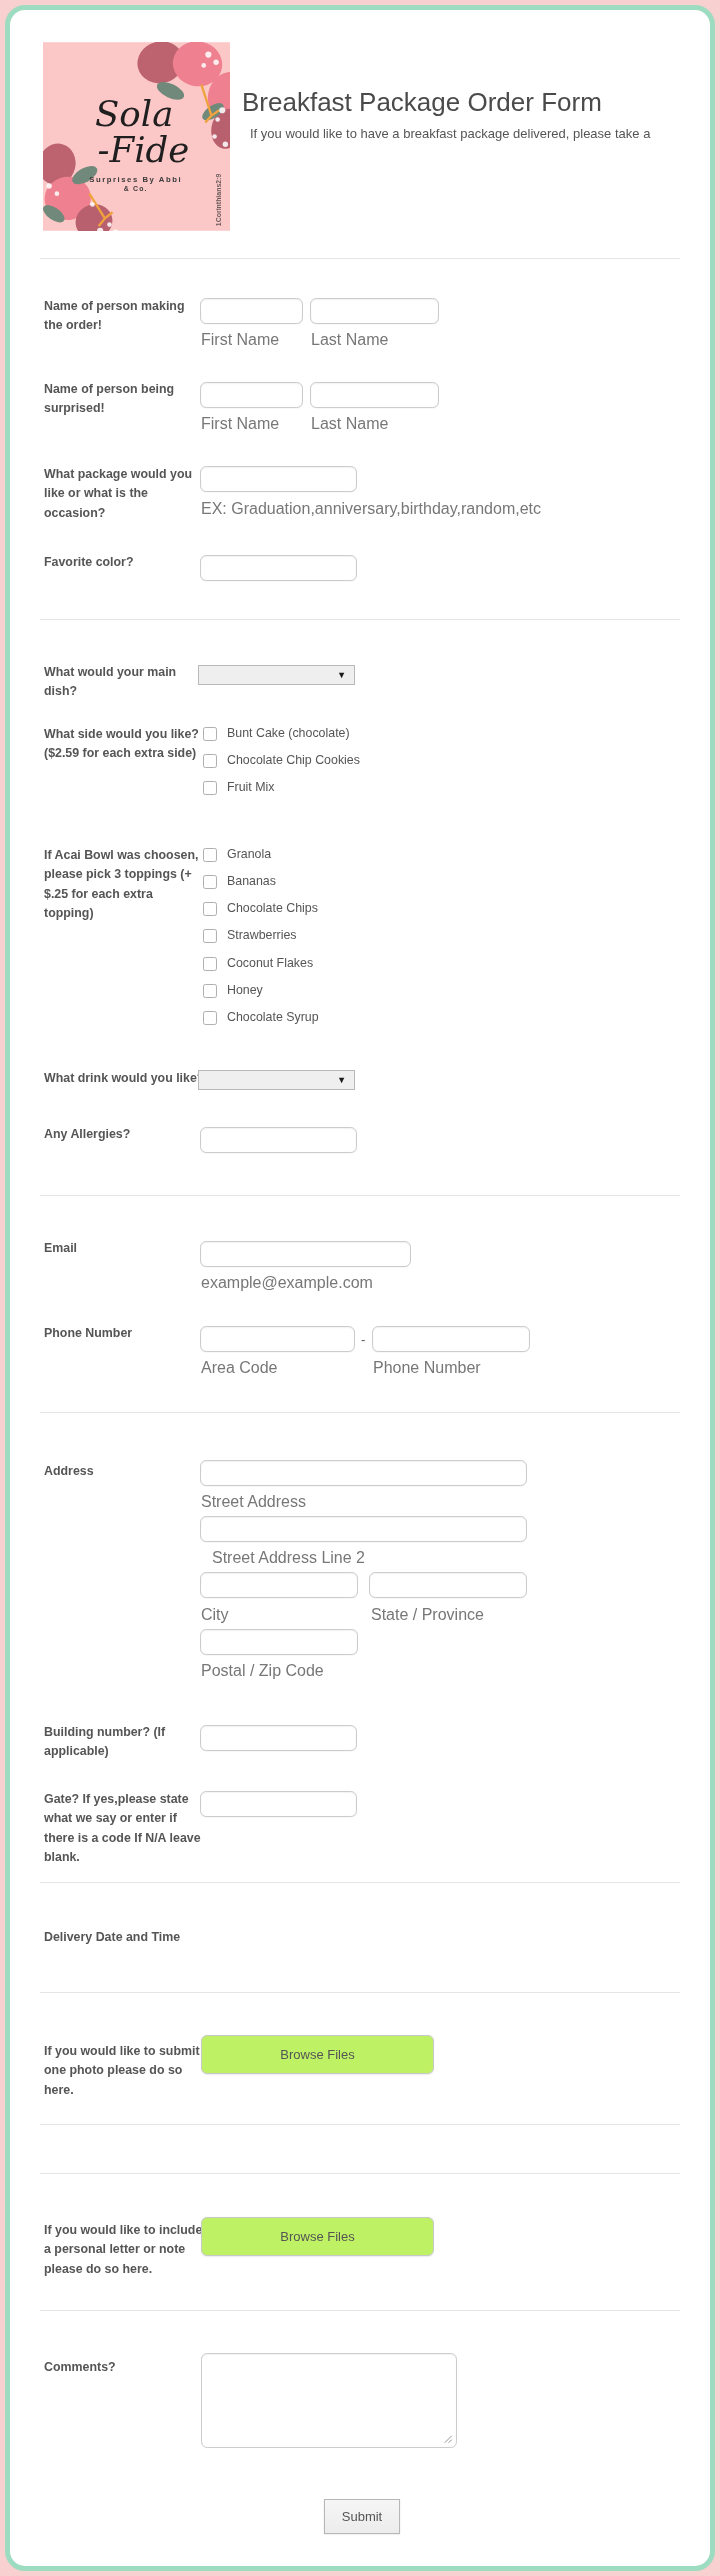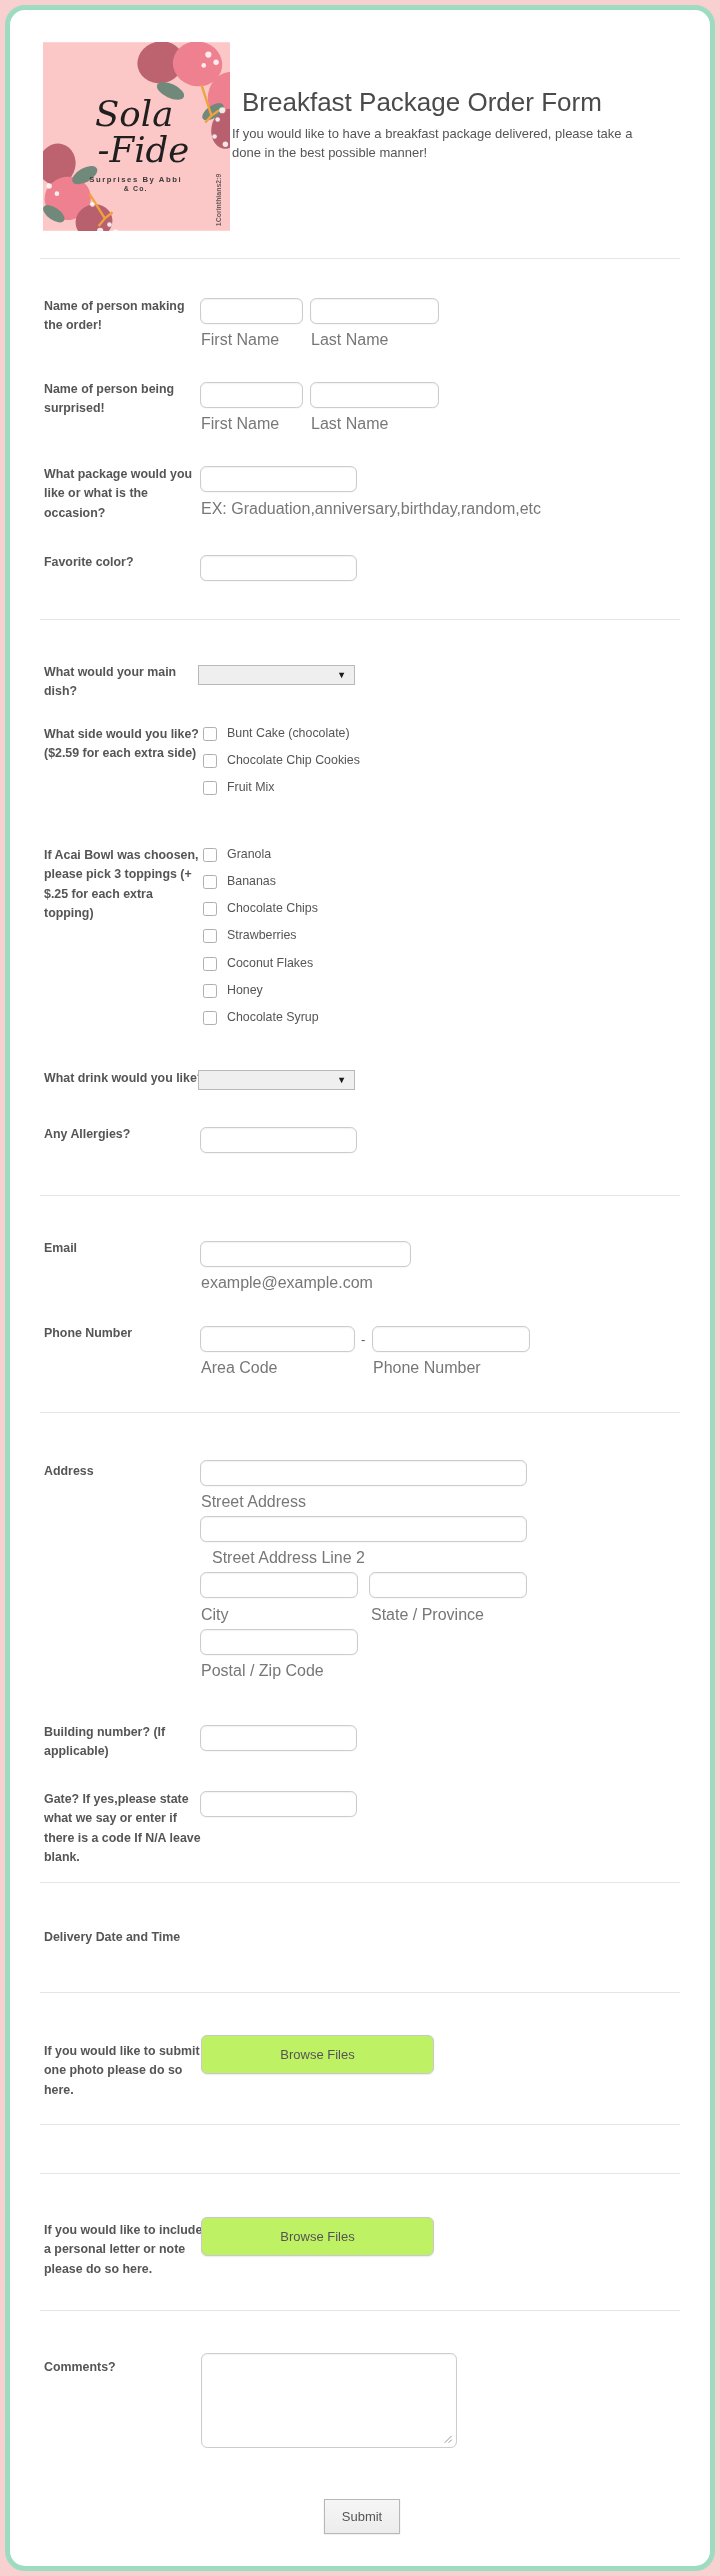--- a/index.html
+++ b/index.html
@@ -16,21 +16,21 @@
     border:5.4px solid #9edcc2;
     border-radius:20px;
   }
   .abs{position:absolute;}
   .logo-box{left:43px;top:42px;width:187px;height:140px;}
   .page-title{
     left:242px;top:87px;width:434px;
     font-size:26px;font-weight:normal;color:#4a4a4a;
   }
   .page-desc{
-    left:232px;top:124px;width:438px;
+    left:250px;top:124px;width:438px;
     font-size:13px;line-height:19.4px;color:#555;
   }
   .hr{
     left:40px;width:640px;height:0.8px;background:#e5e5e5;
   }
   .qlabel{
     left:44px;width:161px;
     font-size:12.4px;font-weight:bold;color:#555;line-height:19.4px;
   }
   .heading-label{
@@ -137,21 +137,20 @@
     <text x="130" y="155" text-anchor="middle" font-family="DejaVu Serif, serif" font-style="italic" font-size="46" fill="#1f1f1f">-Fide</text>
     <text x="120" y="181" text-anchor="middle" font-family="Liberation Sans, sans-serif" font-weight="bold" font-size="10" letter-spacing="2" fill="#3a3a3a">Surprises By Abbi</text>
     <text x="120" y="193" text-anchor="middle" font-family="Liberation Sans, sans-serif" font-weight="bold" font-size="9" letter-spacing="1.5" fill="#3a3a3a">&amp; Co.</text>
     <text x="230" y="238" font-family="Liberation Sans, sans-serif" font-weight="bold" font-size="9" fill="#6b5b5b" transform="rotate(-90 230 238)">1Corinthians2:9</text>
   </svg>
 </div>
 
 <div class="abs page-title">Breakfast Package Order Form</div>
 <div class="abs page-desc">
   <div>If you would like to have a breakfast package delivered, please take a</div>
-  <div>done in the best possible manner!</div>
 </div>
 
 <div class="abs hr" style="top:258px"></div>
 
 <div class="abs qlabel" style="top:297px">Name of person making the order!</div>
 <div class="abs tin" style="left:200px;top:298px;width:101px"></div>
 <div class="abs tin" style="left:310px;top:298px;width:127px"></div>
 <div class="abs sublabel" style="left:201px;top:331px">First Name</div>
 <div class="abs sublabel" style="left:311px;top:331px">Last Name</div>
 

